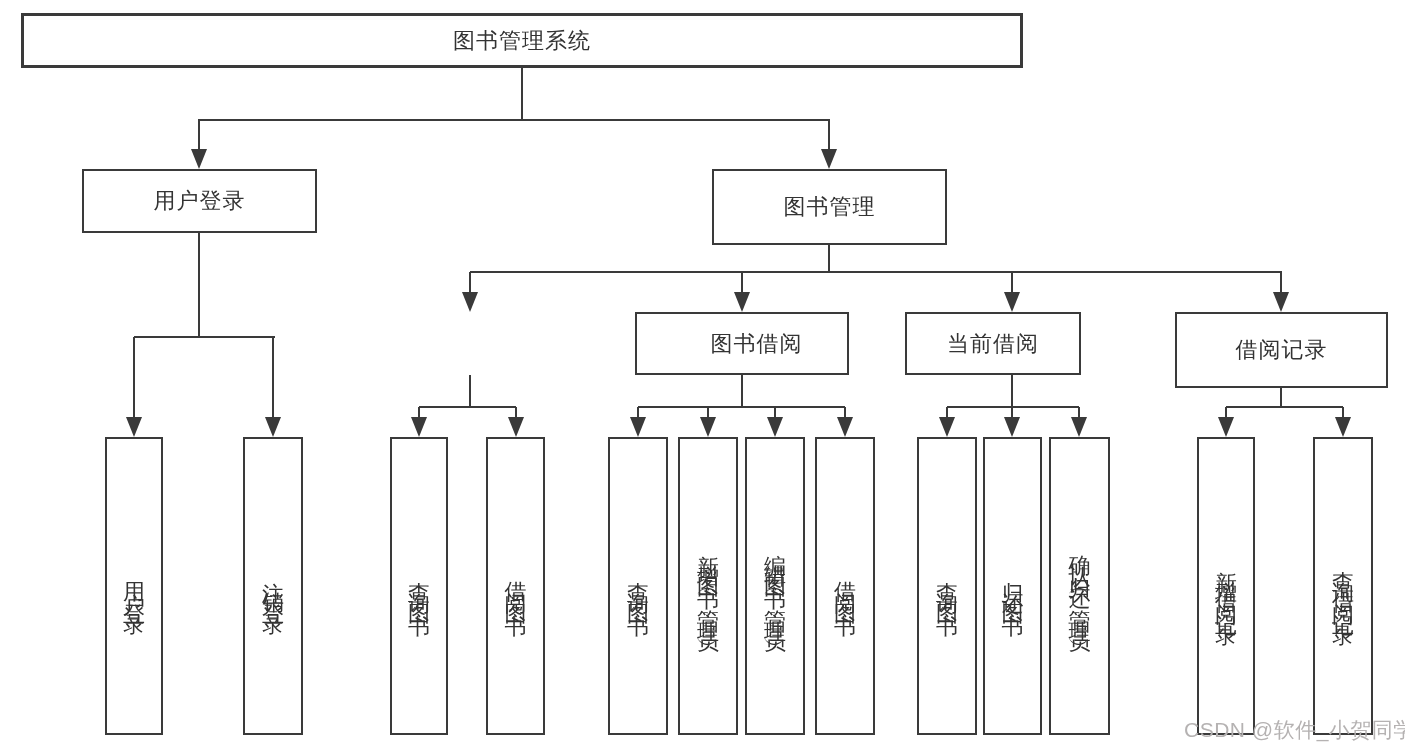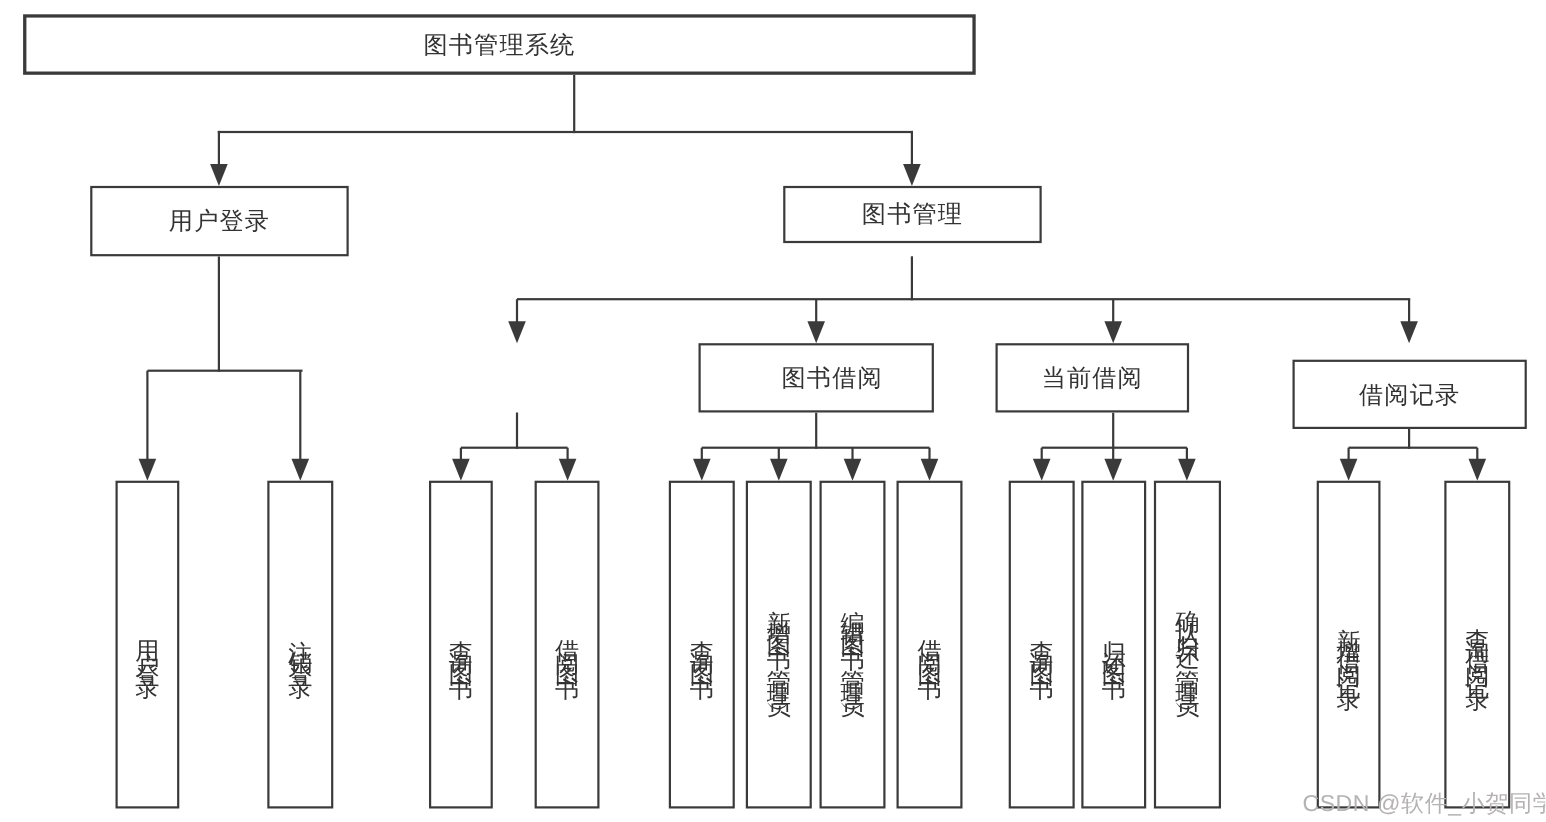--- a/index.html
+++ b/index.html
@@ -60,32 +60,32 @@
     font-size:21px;color:var(--wm);
     z-index:5;white-space:nowrap;
     letter-spacing:0.5px;
   }
 </style>
 </head>
 <body>
 
 <div class="canvas">
 
-  <div class="hbox root" style="left:21px;top:13px;width:866px;height:55px;">图书管理系统</div>
+  <div class="hbox root" style="left:21px;top:13px;width:1002px;height:55px;">图书管理系统</div>
 
   <div class="hbox" style="left:82px;top:169px;width:235px;height:64px;">用户登录</div>
 
-  <div class="hbox" style="left:712px;top:169px;width:235px;height:52px;">图书管理</div>
+  <div class="hbox" style="left:712px;top:169px;width:235px;height:76px;">图书管理</div>
 
 
   <div class="hbox" style="left:635px;top:312px;width:214px;height:63px;padding-left:29px;">图书借阅</div>
 
   <div class="hbox" style="left:905px;top:312px;width:176px;height:63px;">当前借阅</div>
 
-  <div class="hbox" style="left:1175px;top:327px;width:213px;height:63px;">借阅记录</div>
+  <div class="hbox" style="left:1175px;top:312px;width:213px;height:76px;">借阅记录</div>
 
   <div class="vbox" style="left:105px;width:58px;">用户登录</div>
 
   <div class="vbox" style="left:243px;width:60px;">注销登录</div>
 
   <div class="vbox" style="left:390px;width:58px;">查询图书</div>
 
   <div class="vbox" style="left:486px;width:59px;">借阅图书</div>
 
   <div class="vbox" style="left:608px;width:60px;">查询图书</div>

